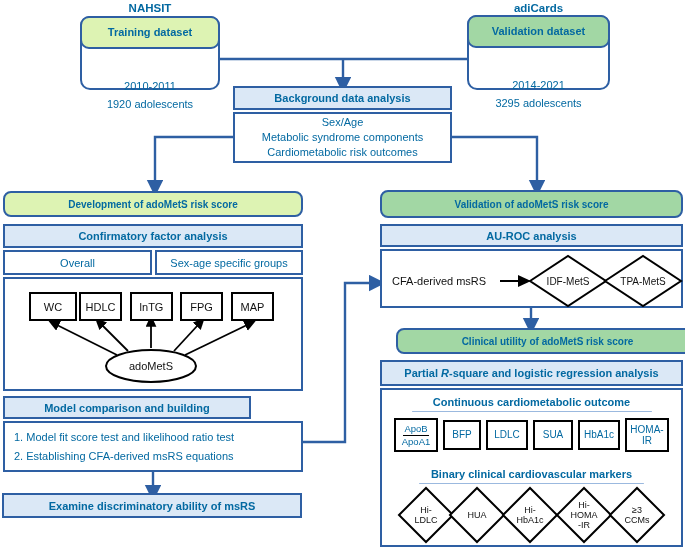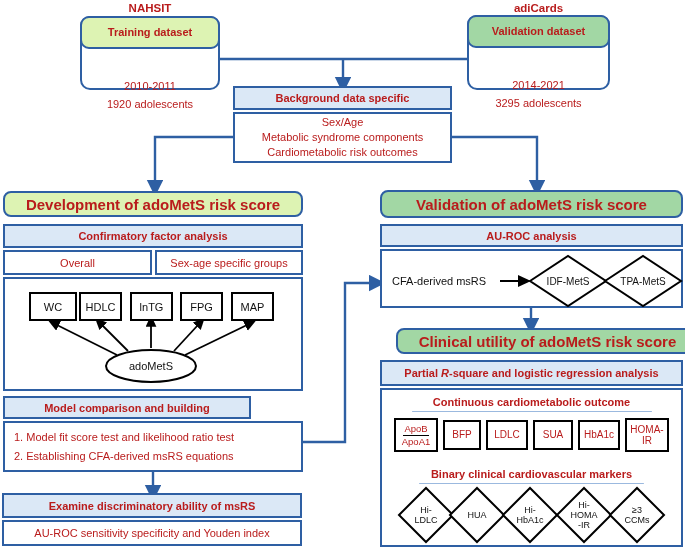--- a/index.html
+++ b/index.html
@@ -1,28 +1,28 @@
 <!DOCTYPE html>
 <html><head>
 <meta charset="utf-8">
 <style>
   html,body{margin:0;padding:0;background:#fff;}
   #app{position:relative;width:685px;height:549px;background:#fff;
-       font-family:"Liberation Sans","DejaVu Sans",sans-serif;color:#b91c1c;overflow:hidden;}
+       font-family:"Liberation Sans","DejaVu Sans",sans-serif;color:#0369a1;overflow:hidden;}
   .abs{position:absolute;box-sizing:border-box;}
   .ctr{display:flex;align-items:center;justify-content:center;text-align:center;}
   .col{display:flex;flex-direction:column;align-items:center;justify-content:center;text-align:center;}
   .src-title{font-weight:bold;font-size:11.5px;}
   .ds{border:2.4px solid #2e5fa3;border-radius:10px;background:#fff;}
   .ds-hdr{border:2.4px solid #2e5fa3;border-radius:9px;margin:-2.4px -2.4px 8px -2.4px;height:29px;
           font-weight:bold;font-size:11px;}
   .ds-body{font-size:11px;line-height:18px;padding-top:20px;}
   .hdr{background:#dbe8f6;border:2.2px solid #2e5fa3;font-weight:bold;font-size:11px;}
   .wbox{background:#fff;border:2.2px solid #2e5fa3;font-size:11px;}
-  .green-bar{border:2.4px solid #2e5fa3;border-radius:8px;font-weight:bold;font-size:15px;}
+  .green-bar{border:2.4px solid #2e5fa3;border-radius:8px;font-weight:bold;font-size:10px;}
   .pale{background:#ddf3b3;}
   .grn{background:#a2d7a4;}
   .list{align-items:flex-start;justify-content:center;padding-left:9px;line-height:19px;}
   .underline{height:4px;background:#9bb9df;border-radius:2px;}
   .sq{border:2px solid #000;background:#fff;font-size:10px;display:flex;align-items:center;
       justify-content:center;text-align:center;line-height:1.15;min-height:30px;box-sizing:border-box;}
   .frac{display:flex;flex-direction:column;align-items:center;font-size:9.5px;line-height:1.2;}
   .frac .top{border-bottom:1.3px solid #000;padding:0 1px 1px 1px;}
   svg{display:block;}
   svg text{font-family:"Liberation Sans","DejaVu Sans",sans-serif;fill:#111;}
@@ -61,21 +61,21 @@
   </div>
 
   <div class="abs ds" style="left:467px;top:15px;width:143px;height:75px;z-index:1;">
     <div class="ds-hdr ctr grn">Validation dataset</div>
     <div class="ds-body col">
       <div>2014-2021</div>
       <div>3295 adolescents</div>
     </div>
   </div>
 
-  <div class="abs hdr ctr" style="left:233px;top:86px;width:219px;height:24px;z-index:1;">Background data specific</div>
+  <div class="abs hdr ctr" style="left:233px;top:86px;width:219px;height:24px;z-index:1;">Background data analysis</div>
   <div class="abs wbox col" style="left:233px;top:112px;width:219px;height:51px;z-index:1;line-height:15px;">
     <div>Sex/Age</div>
     <div>Metabolic syndrome components</div>
     <div>Cardiometabolic risk outcomes</div>
   </div>
 
   <div class="abs green-bar ctr pale" style="left:3px;top:191px;width:300px;height:26px;z-index:1;">Development of adoMetS risk score</div>
 
   <div class="abs wbox ctr" style="left:3px;top:250px;width:149px;height:25px;z-index:1;">Overall</div>
 
@@ -115,21 +115,20 @@
     </svg>
   </div>
 
   <div class="abs hdr ctr" style="left:3px;top:396px;width:248px;height:23px;z-index:1;">Model comparison and building</div>
   <div class="abs wbox col list" style="left:3px;top:421px;width:300px;height:51px;z-index:1;">
     <div>1. Model fit score test and likelihood ratio test</div>
     <div>2. Establishing CFA-derived msRS equations</div>
   </div>
 
   <div class="abs hdr ctr" style="left:2px;top:493px;width:300px;height:25px;z-index:1;">Examine discriminatory ability of msRS</div>
-  <div class="abs wbox ctr" style="left:2px;top:520px;width:300px;height:26px;z-index:1;">AU-ROC sensitivity specificity and Youden index</div>
 
   <div class="abs green-bar ctr grn" style="left:380px;top:190px;width:303px;height:28px;z-index:1;">Validation of adoMetS risk score</div>
 
   <div class="abs hdr ctr" style="left:380px;top:224px;width:303px;height:23px;z-index:1;">AU-ROC analysis</div>
 
   <div class="abs wbox" style="left:380px;top:249px;width:303px;height:59px;z-index:1;">
     <svg width="299" height="55" viewBox="0 0 299 55" style="overflow:visible;">
       <defs>
         <marker id="kb2" markerWidth="7" markerHeight="7" refX="1" refY="3" orient="auto">
           <polygon points="0,0 6.5,3 0,6" fill="#000"></polygon>

